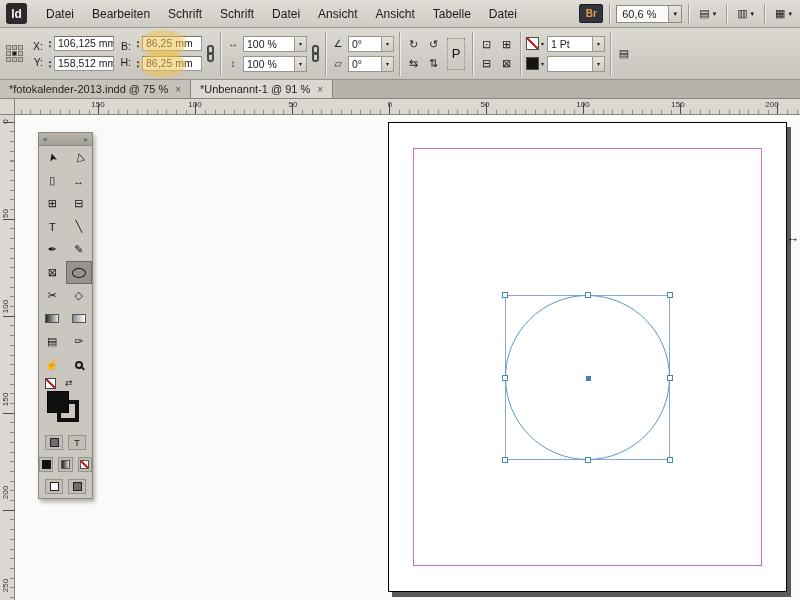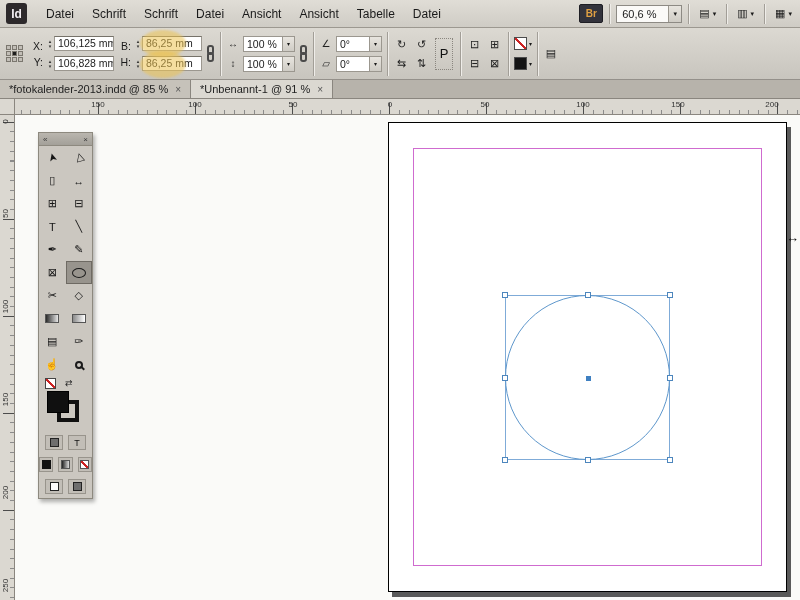--- a/index.html
+++ b/index.html
@@ -44,21 +44,21 @@
     background:#fff; font-size:10.5px; line-height:13px; padding:0 3px; white-space:nowrap; overflow:hidden; }
   .chain { width:10px; display:flex; flex-direction:column; align-items:center; }
   .chain i { width:7px; height:10px; border:2px solid #4a4a4a; border-radius:3px; }
   .chain i + i { margin-top:-3px; }
   .vsep { width:1px; height:44px; background:#a29e97; box-shadow:1px 0 0 #efede9; margin:0 2px; }
   .cicon { width:14px; font-size:10px; text-align:center; height:16px; line-height:16px; color:#222; }
   .dd { display:flex; align-items:center; height:16px; border:1px solid #9b978f; background:#fff; font-size:10.5px; }
   .dd .txt { flex:1; padding:0 3px; white-space:nowrap; }
   .dd .arrbtn { width:12px; align-self:stretch; background:linear-gradient(#e8e5df,#cfccc5);
     border-left:1px solid #9b978f; font-size:6px; text-align:center; line-height:14px; }
-  .dd.w56 { width:52px; } .dd.w46 { width:46px; } .dd.w56s { width:58px; }
+  .dd.w56 { width:64px; } .dd.w46 { width:46px; } .dd.w56s { width:58px; }
   .grid22 { display:grid; grid-template-columns:17px 17px; grid-template-rows:16px 16px; gap:3px; }
   .sbtn { display:flex; align-items:center; justify-content:center; font-size:11px; color:#222; }
   .p-ind { width:22px; height:36px; display:flex; align-items:center; justify-content:center;
     font-size:13px; color:#111; outline:1px dotted #8a867f; outline-offset:-3px; }
   .sw { width:13px; height:13px; border:1px solid #4c4c4c; }
   .sw.none { background:linear-gradient(to top right,#fff 43%,#cc2222 43% 57%,#fff 57%); }
   .sw.black { background:#141414; }
   .sw-arr { font-size:6px; margin-left:2px; }
   .stroke-bar { width:34px; height:5px; background:#101010; margin:0 2px; }
   .bh-stack { position:relative; }
@@ -138,20 +138,21 @@
   .sq-grad { width:9px; height:9px; background:linear-gradient(90deg,#222,#ddd); border:1px solid #555; }
   .sq-outline { width:9px; height:9px; border:1px solid #222; background:#fdfdfd; }
   .sq-fill { width:9px; height:9px; border:1px solid #222; background:#6e6e6e; }
 </style>
 </head>
 <body>
 
 <div class="menubar">
   <div class="logo">Id</div>
   <div class="menu-item">Datei</div>
+  <div class="menu-item">Bearbeiten</div>
   <div class="menu-item">Schrift</div>
   <div class="menu-item">Schrift</div>
   <div class="menu-item">Datei</div>
   <div class="menu-item">Ansicht</div>
   <div class="menu-item">Ansicht</div>
   <div class="menu-item">Tabelle</div>
   <div class="menu-item">Datei</div>
   <div class="mb-right">
     <div class="bridge">Br</div>
     <div class="mb-sep"></div>
@@ -199,21 +200,21 @@
           <span>▴</span>
           <span>▾</span>
         </span>
       <span class="inp">106,125 mm</span>
     </div>
     <div class="fld">
       <span class="spin">
           <span>▴</span>
           <span>▾</span>
         </span>
-      <span class="inp">106,828 mm</span>
+      <span class="inp">158,512 mm</span>
     </div>
   </div>
   <div class="col">
     <span class="flabel">B:</span>
     <span class="flabel">H:</span>
   </div>
   <div class="col bh-stack">
     <div class="fld">
       <span class="spin">
           <span>▴</span>
@@ -288,27 +289,37 @@
   <div class="col">
     <div class="fld">
       <span class="sw none"></span>
       <span class="sw-arr">▾</span>
     </div>
     <div class="fld">
       <span class="sw black"></span>
       <span class="sw-arr">▾</span>
     </div>
   </div>
+  <div class="col">
+    <div class="dd w56s">
+      <span class="txt">1 Pt</span>
+      <span class="arrbtn">▾</span>
+    </div>
+    <div class="dd w56s">
+      <span class="txt"><span class="stroke-bar"></span></span>
+      <span class="arrbtn">▾</span>
+    </div>
+  </div>
   <div class="vsep"></div>
   <div class="sbtn" style="width:16px;">▤</div>
 </div>
 
 <div class="tabbar">
   <div class="tab">
-    <span>*fotokalender-2013.indd @ 85 %</span>
+    <span>*fotokalender-2013.indd @ 75 %</span>
     <span class="tclose">×</span>
   </div>
   <div class="tab active">
     <span>*Unbenannt-1 @ 91 %</span>
     <span class="tclose">×</span>
   </div>
 </div>
 
 <div class="ruler-corner"></div>
 <div class="hruler">

